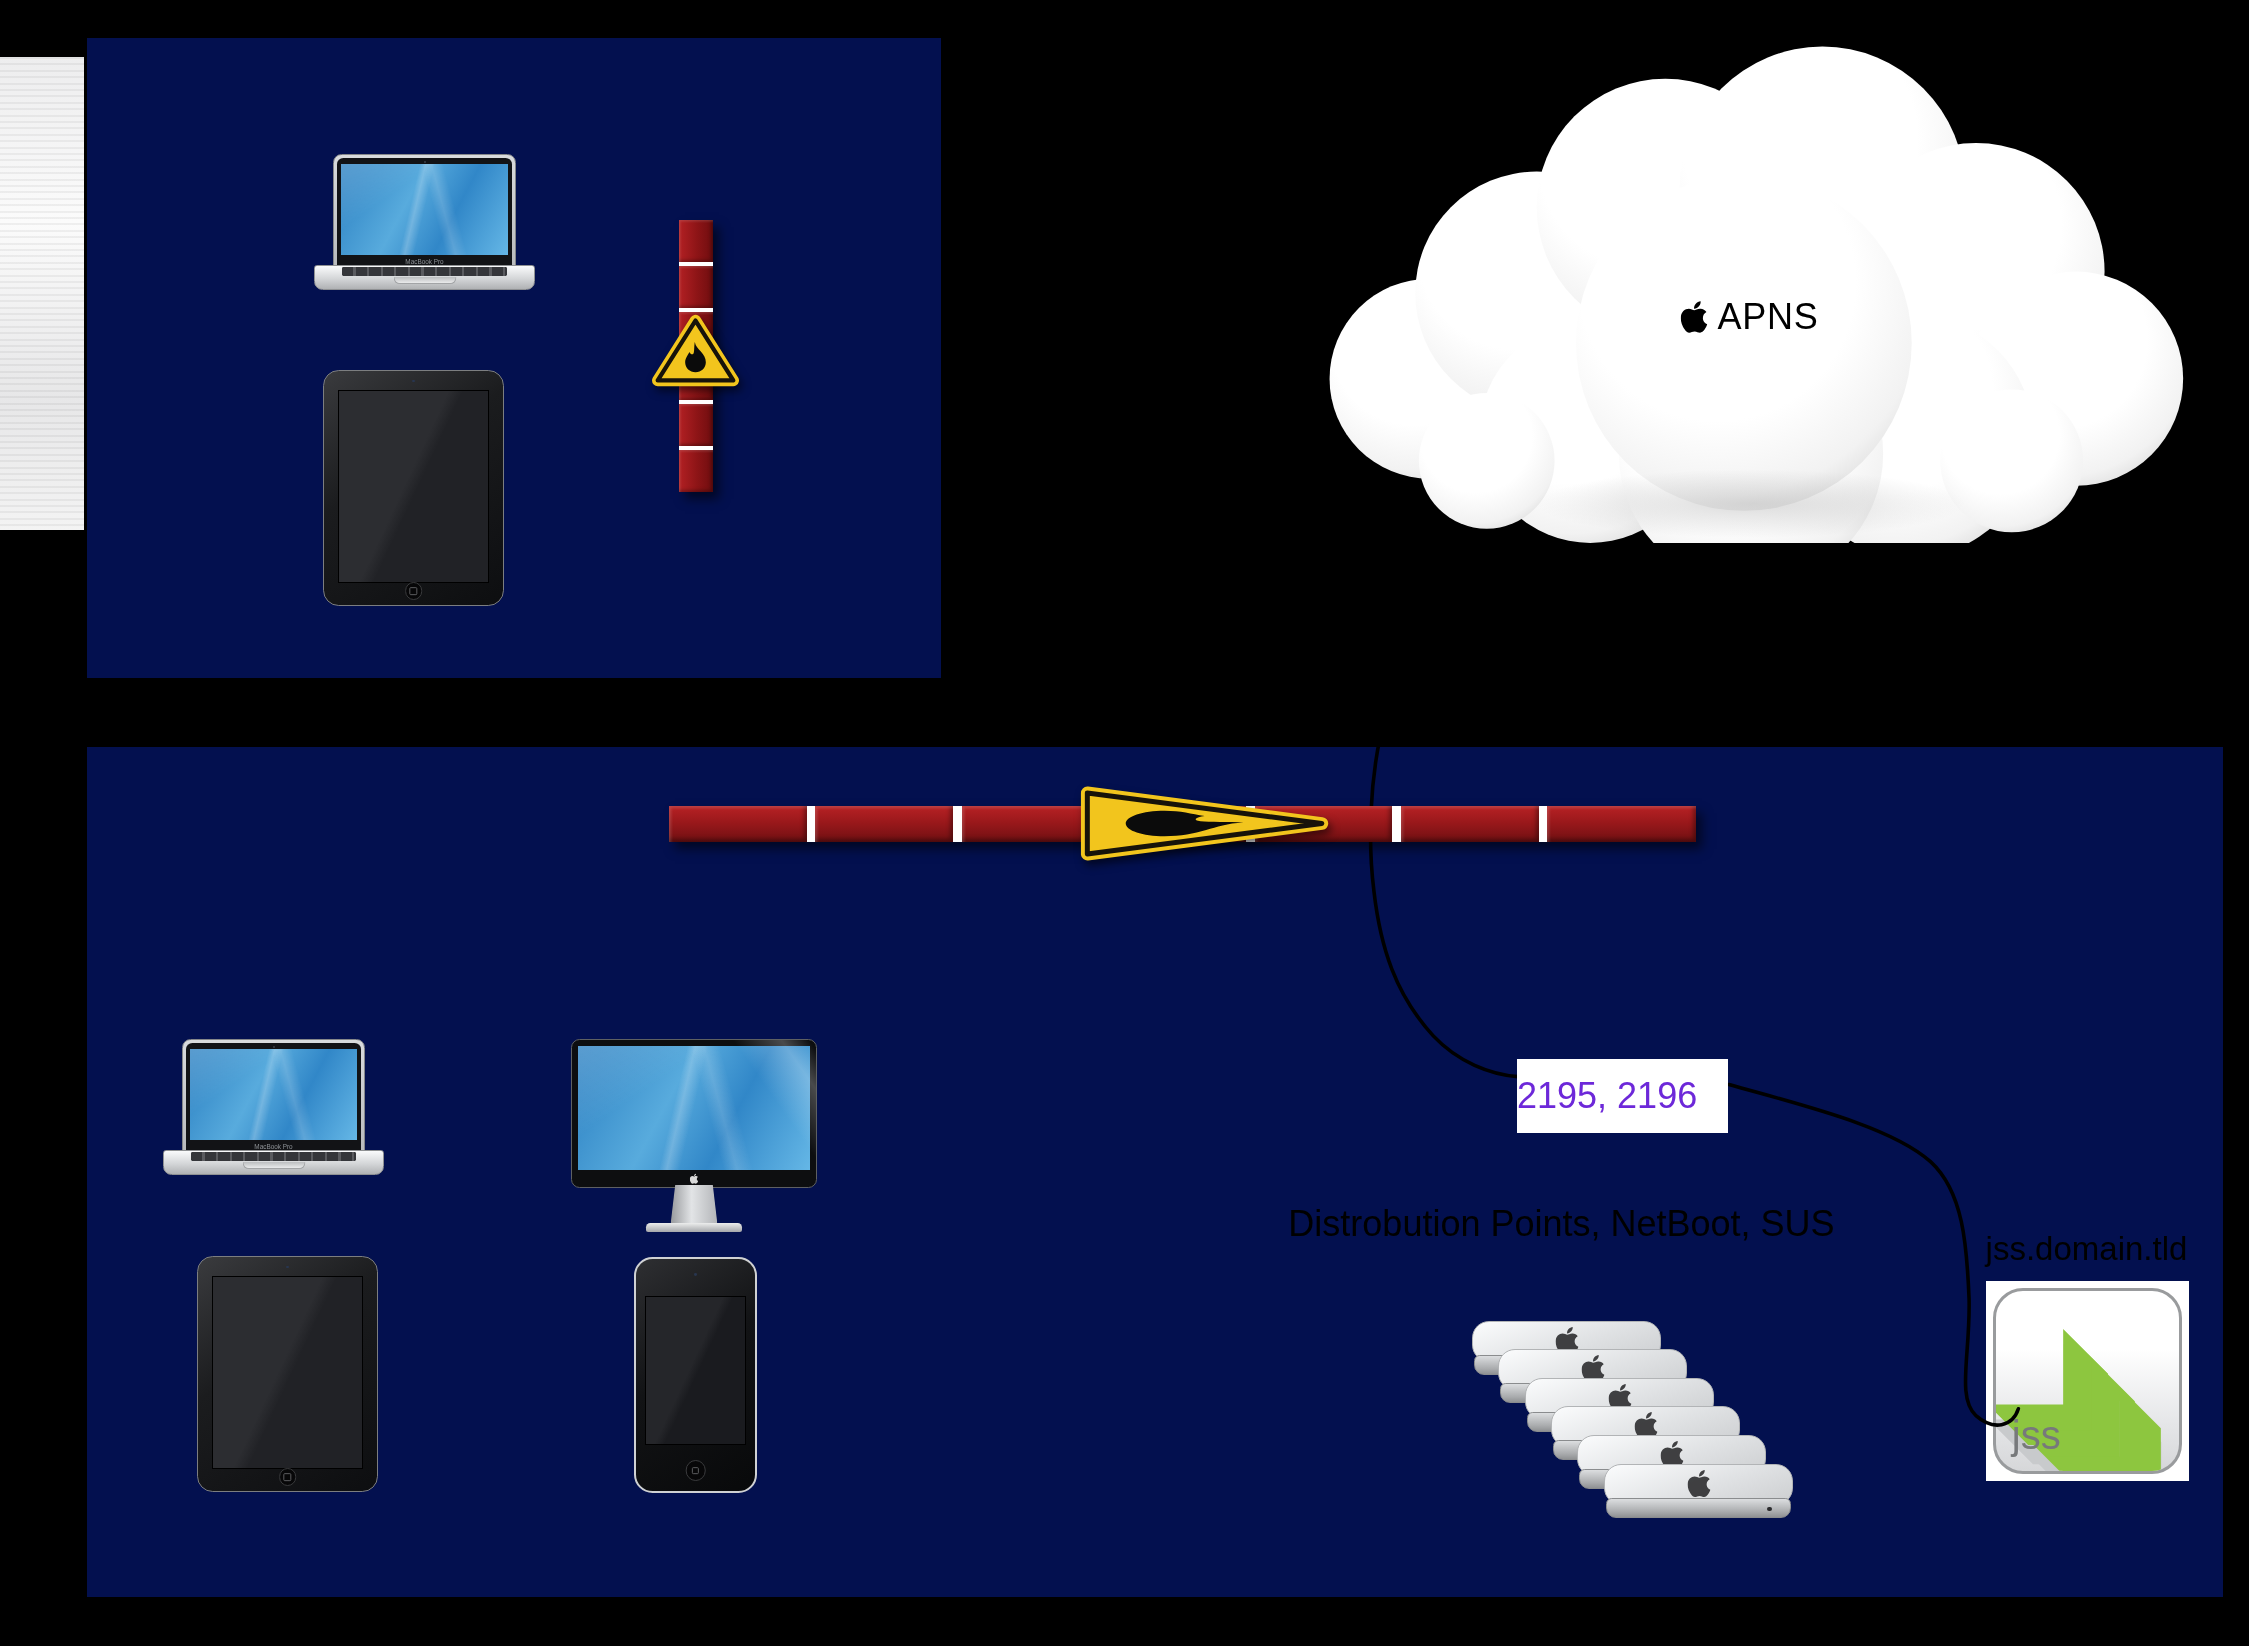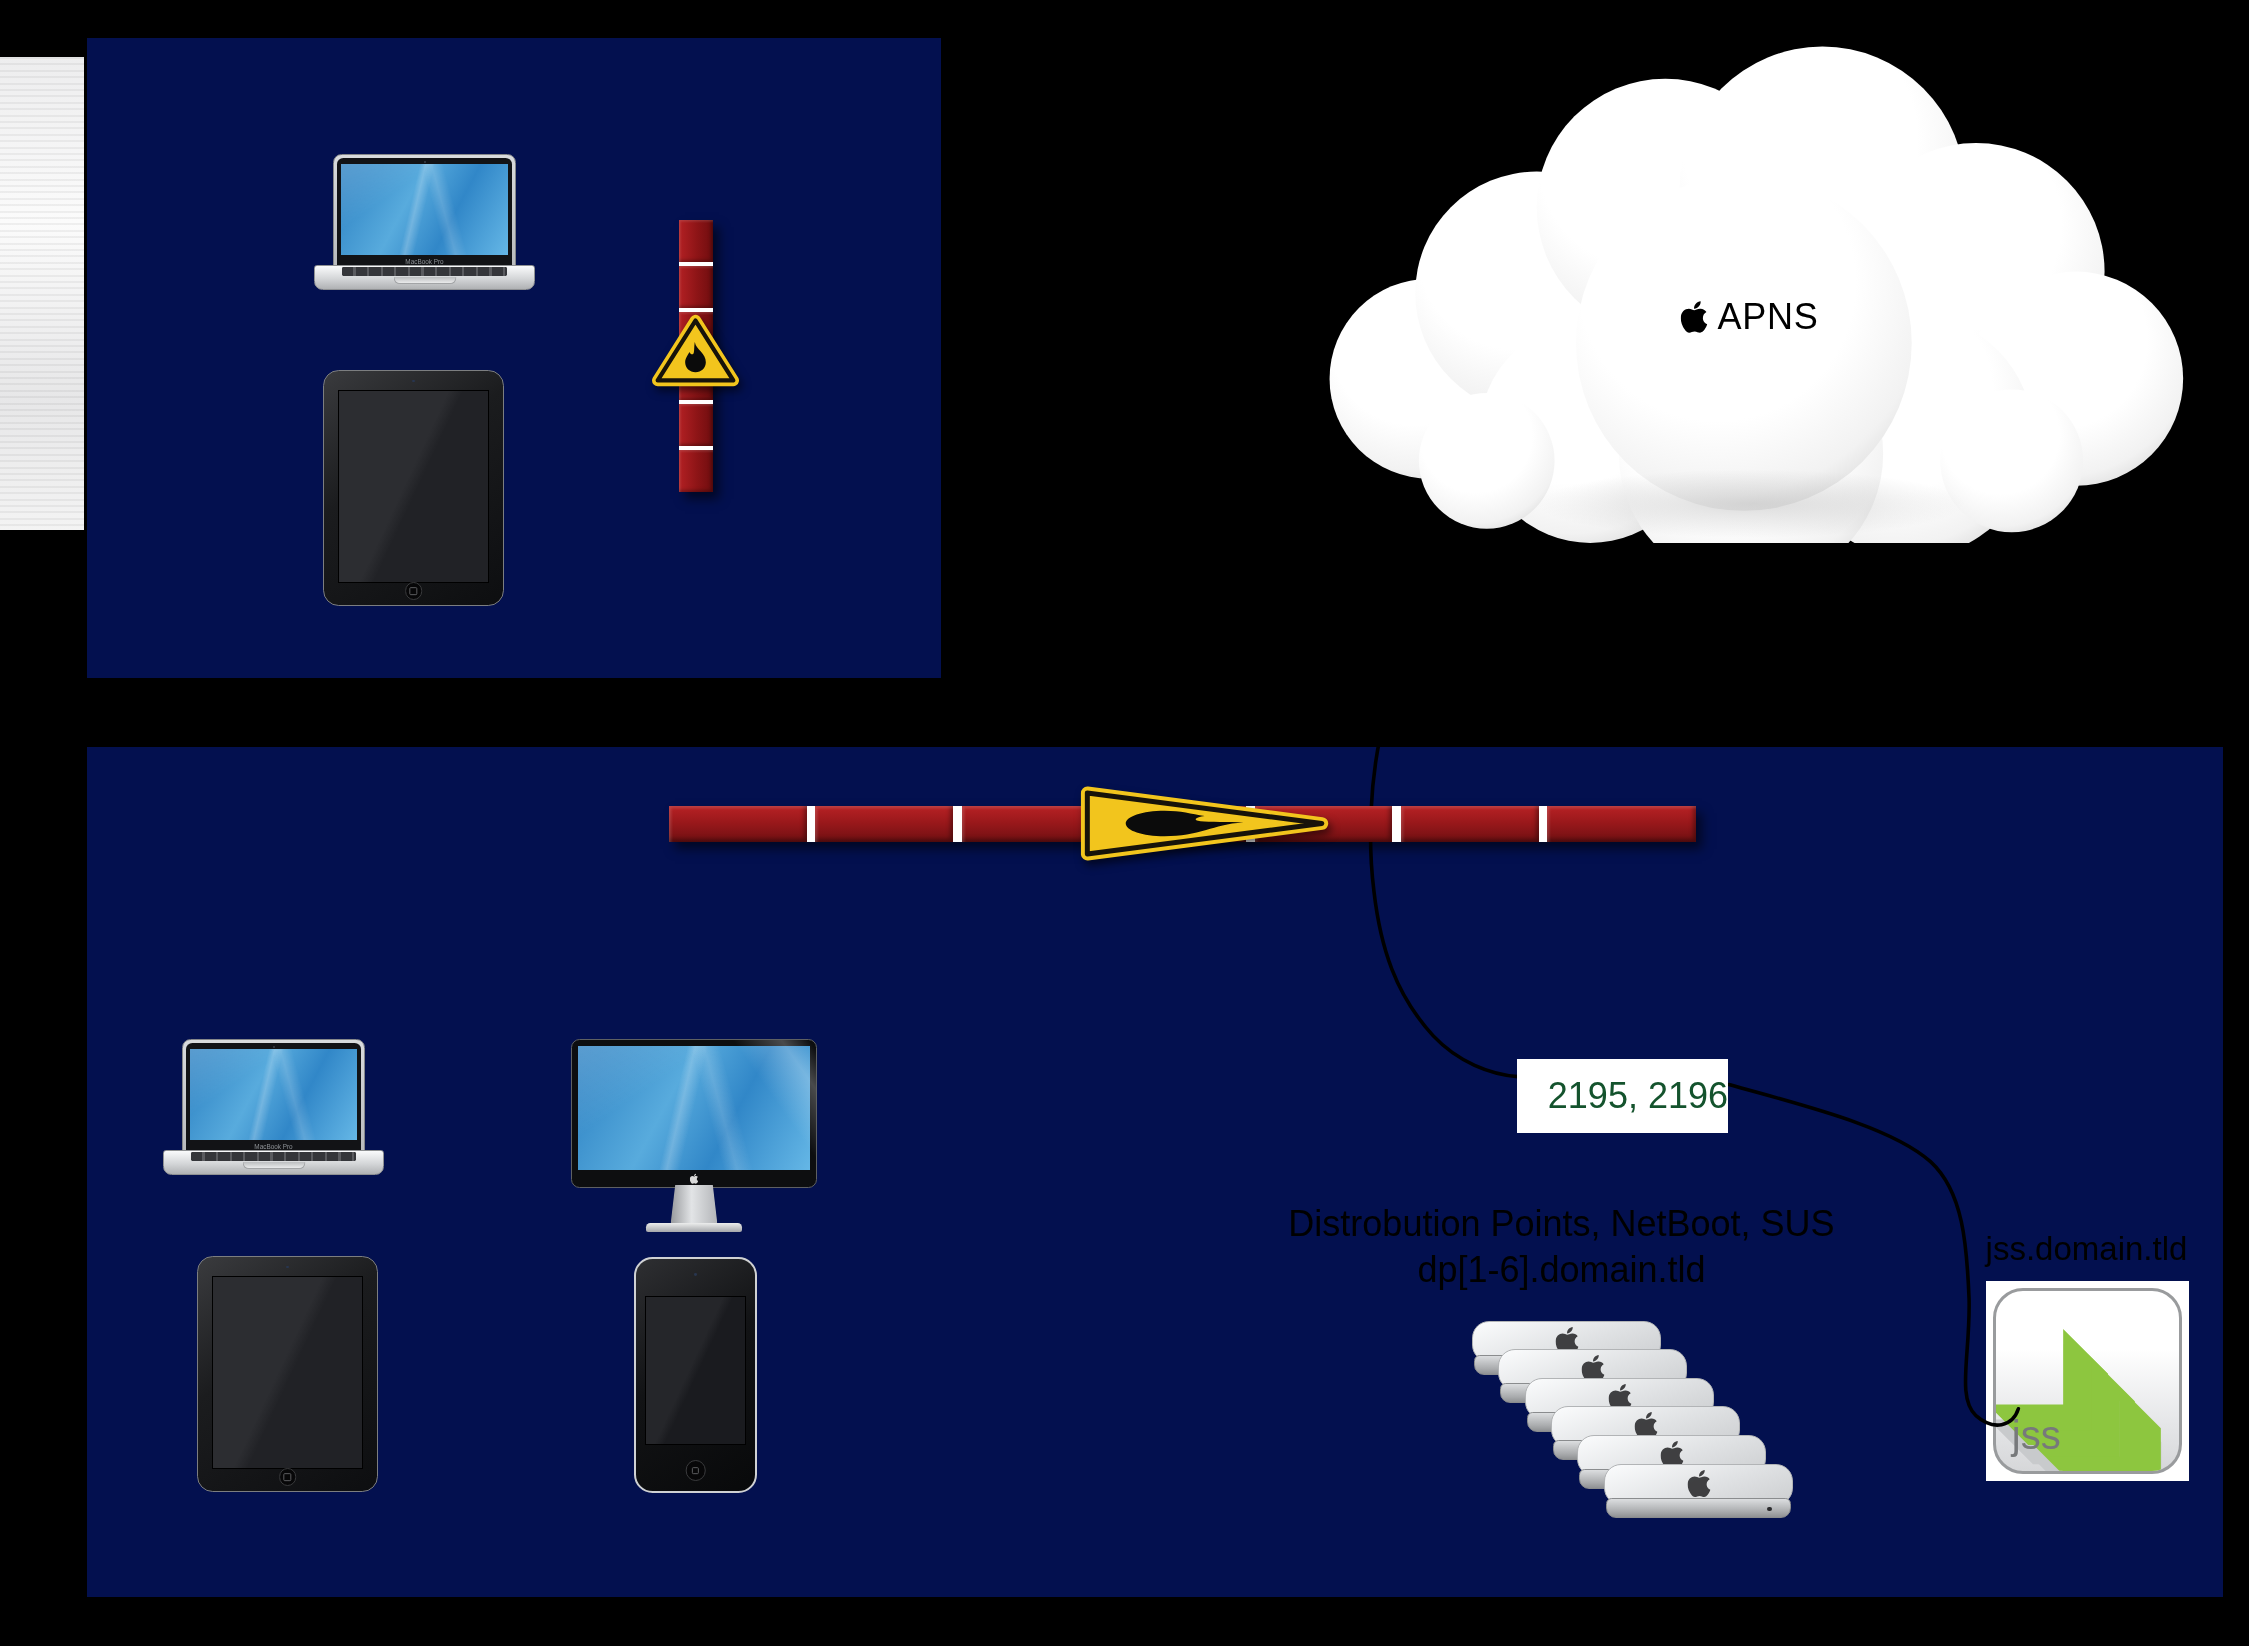--- a/index.html
+++ b/index.html
@@ -104,21 +104,21 @@
     background:linear-gradient(180deg,#dcdee0,#aaacae 70%,#909294);border:0.7px solid #8a8c8e;box-sizing:border-box;}
   .mini-apple{position:absolute;left:50%;top:4.3px;width:27px;height:31px;transform:translateX(-50%);fill:#2e2e30;opacity:.9;}
   .mini-led{position:absolute;right:21.4px;top:43px;width:4.3px;height:4.3px;border-radius:50%;background:#2b2b2d;}
 
   
   #apns-label{position:absolute;left:1679px;top:266px;display:flex;align-items:center;gap:8.6px;z-index:31;color:#000;margin-top:30px;}
   #apns-label svg{width:30px;height:36px;fill:#000;}
   #apns-label span{font-size:36px;letter-spacing:0.7px;}
 
   #ports-badge{left:1430px;top:312px;width:211px;height:74px;background:#fff;z-index:8;
-    display:flex;align-items:center;justify-content:flex-end;font-size:36px;color:#14532d;}
+    display:flex;align-items:center;justify-content:flex-start;font-size:36px;color:#6d28d9;}
 
   #dp-caption{left:1185px;top:454px;width:579px;text-align:center;font-size:36px;line-height:46px;color:#000;}
 
   #jss-domain{left:1871px;top:483px;width:257px;text-align:center;font-size:33px;color:#000;}
 
   
   #jss-box{left:1899px;top:534px;width:203px;height:200px;background:#fff;z-index:1;}
   .jss-inner{position:absolute;inset:7.1px;border-radius:30px;border:3.6px solid #999b9d;box-sizing:border-box;
     background:linear-gradient(180deg,#ffffff 32%,#e6e7e9 72%,#d6d7d9);overflow:hidden;}
   .jss-text{position:absolute;left:15.7px;bottom:13px;font-size:40px;color:#77797b;}
@@ -250,21 +250,20 @@
         <div class="home-btn"></div>
       </div>
     </div>
 
     <div id="ports-badge" class="abs">
       <span>2195, 2196</span>
     </div>
 
     <div id="dp-caption" class="abs">
       <div>Distrobution Points, NetBoot, SUS</div>
-      <div>dp[1-6].domain.tld</div>
     </div>
 
     <div class="mini" style="left:1385px;top:574px;">
       <div class="mini-top"></div>
       <svg class="mini-apple" viewBox="0 0 384 512">
           <use href="#sym-apple"></use>
         </svg>
       <div class="mini-side"></div>
     </div>
     <div class="mini" style="left:1411px;top:602px;">

